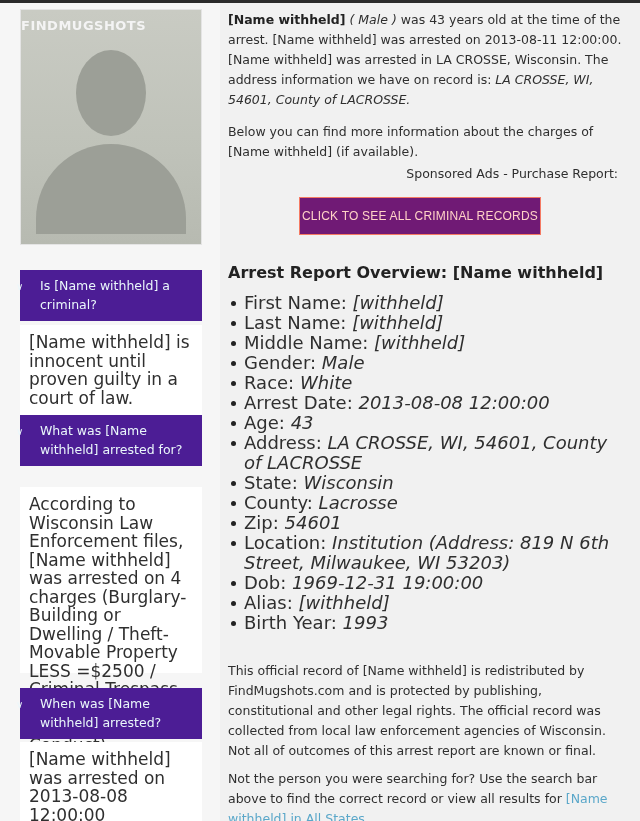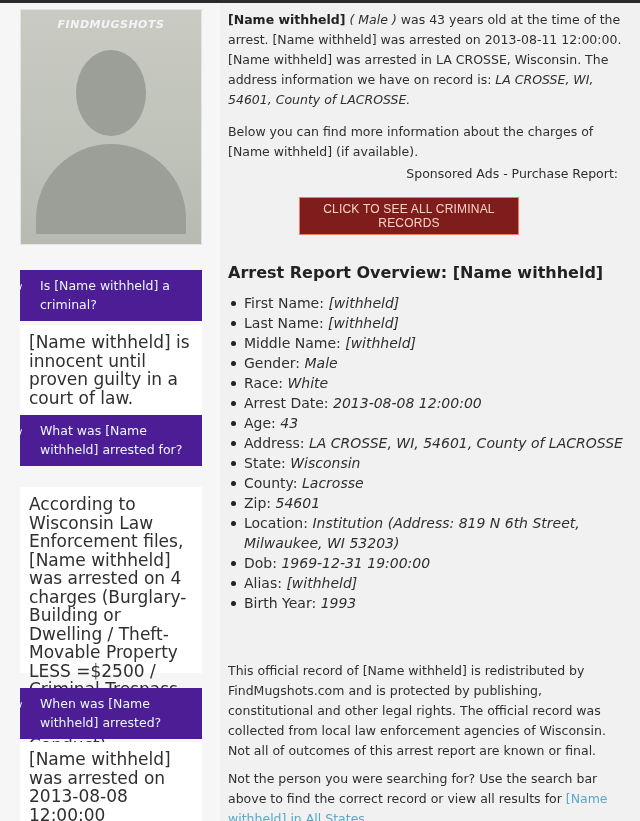--- a/index.html
+++ b/index.html
@@ -15,48 +15,48 @@
     .photo {
       position: absolute; left: 20px; top: 9px; width: 182px; height: 236px;
       background: linear-gradient(180deg, #c9cbc3 0%, #bfc2b9 60%, #b7bab1 100%);
       border: 1px solid #e4e4e4;
       display: flex; align-items: center; justify-content: center; flex-direction: column;
       overflow: hidden;
     }
     .silhouette-head { width: 70px; height: 86px; border-radius: 50%; background: #9c9f97; margin-top: 30px; }
     .silhouette-body { width: 150px; height: 90px; border-radius: 75px 75px 0 0; background: #9c9f97; margin-top: 8px; }
     .photo-caption {
-      position: absolute; left: 0; right: 0; top: 8px; text-align: center;
-      font-size: 11px; color: #f4f4f4; font-weight: bold; letter-spacing: 0.5px; font-style: italic;
+      position: absolute; left: 0; right: 0; top: 8px; 
+      font-size: 13px; color: #f4f4f4; font-weight: bold; letter-spacing: 0.5px; 
     }
     .faq-head {
       position: absolute; left: 20px; width: 182px;
       background: #4c1d95; color: #eaf7fb;
       font-size: 12.5px; line-height: 18px; padding: 7px 8px 7px 8px;
     }
     .faq-head .chev { display: inline-block; width: 10px; font-size: 10px; margin-right: 2px; }
     .faq-head .q { padding-left: 12px; text-indent: -12px; display: block; }
     .faq-body {
       position: absolute; left: 20px; width: 182px; background: #ffffff;
       font-size: 17px; line-height: 18.5px; padding: 8px 9px; color: #2f2f2f;
     }
     .right { position: absolute; left: 228px; top: 3px; width: 400px; }
     .p { font-size: 12.5px; line-height: 20px; color: #2f2f2f; }
     .p b { font-weight: bold; color: #222; }
     .p i { font-style: italic; }
     .sponsored { position: absolute; left: 228px; top: 166px; width: 390px; text-align: right; font-size: 12.5px; color: #2f2f2f; }
     .cta {
-      position: absolute; left: 300px; top: 198px; width: 218px; height: 36px;
-      background: #7f1d1d; color: #ffd2c7; font-size: 12px; border: none;
+      position: absolute; left: 300px; top: 198px; width: 240px; height: 36px;
+      background: #701a75; color: #ffd2c7; font-size: 12px; border: none;
       display: flex; align-items: center; justify-content: center; letter-spacing: 0.2px;
       box-shadow: 0 0 0 1px #f57a63;
     }
     .overview-title { position: absolute; left: 228px; top: 263px; font-size: 16px; font-weight: bold; color: #222; }
     ul.facts { position: absolute; left: 228px; top: 293px; list-style: none; width: 400px; }
-    ul.facts li { font-size: 14px; line-height: 20px; position: relative; padding-left: 16px; color: #2f2f2f; }
+    ul.facts li { font-size: 18px; line-height: 20px; position: relative; padding-left: 16px; color: #2f2f2f; }
     ul.facts li::before { content: ""; position: absolute; left: 3px; top: 8px; width: 5px; height: 5px; border-radius: 50%; background: #222; }
     ul.facts li i { font-style: italic; }
     .link { color: #5aa7c9; }
   </style>
 </head>
 <body>
 
 <div class="topbar"></div>
 
 <div class="left"></div>

